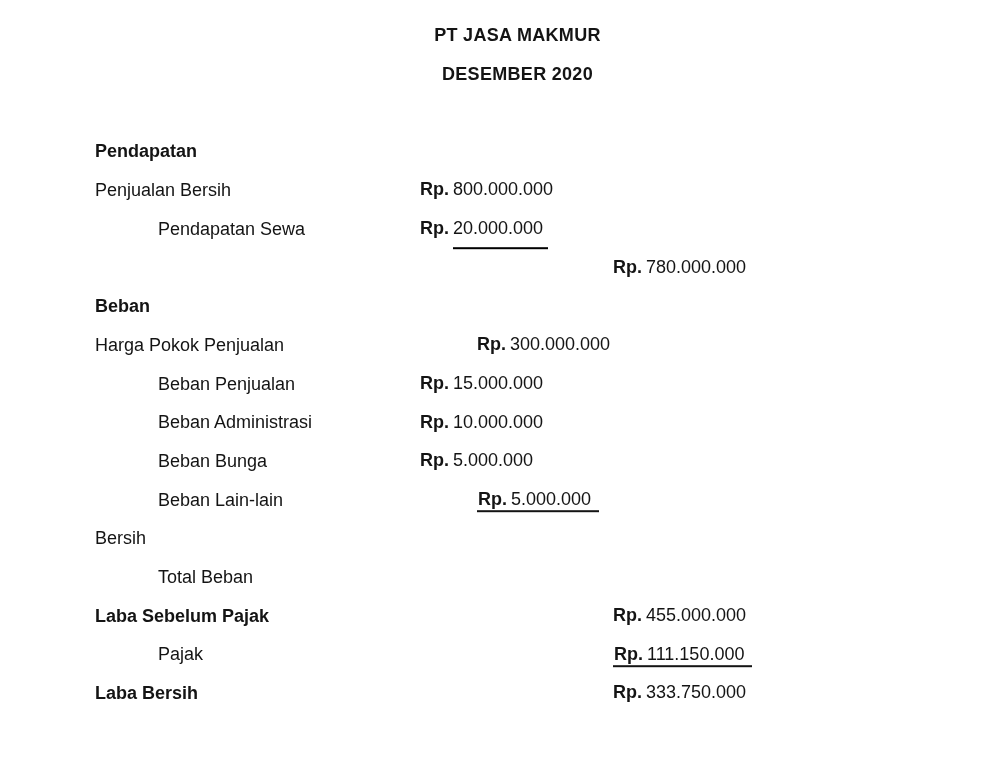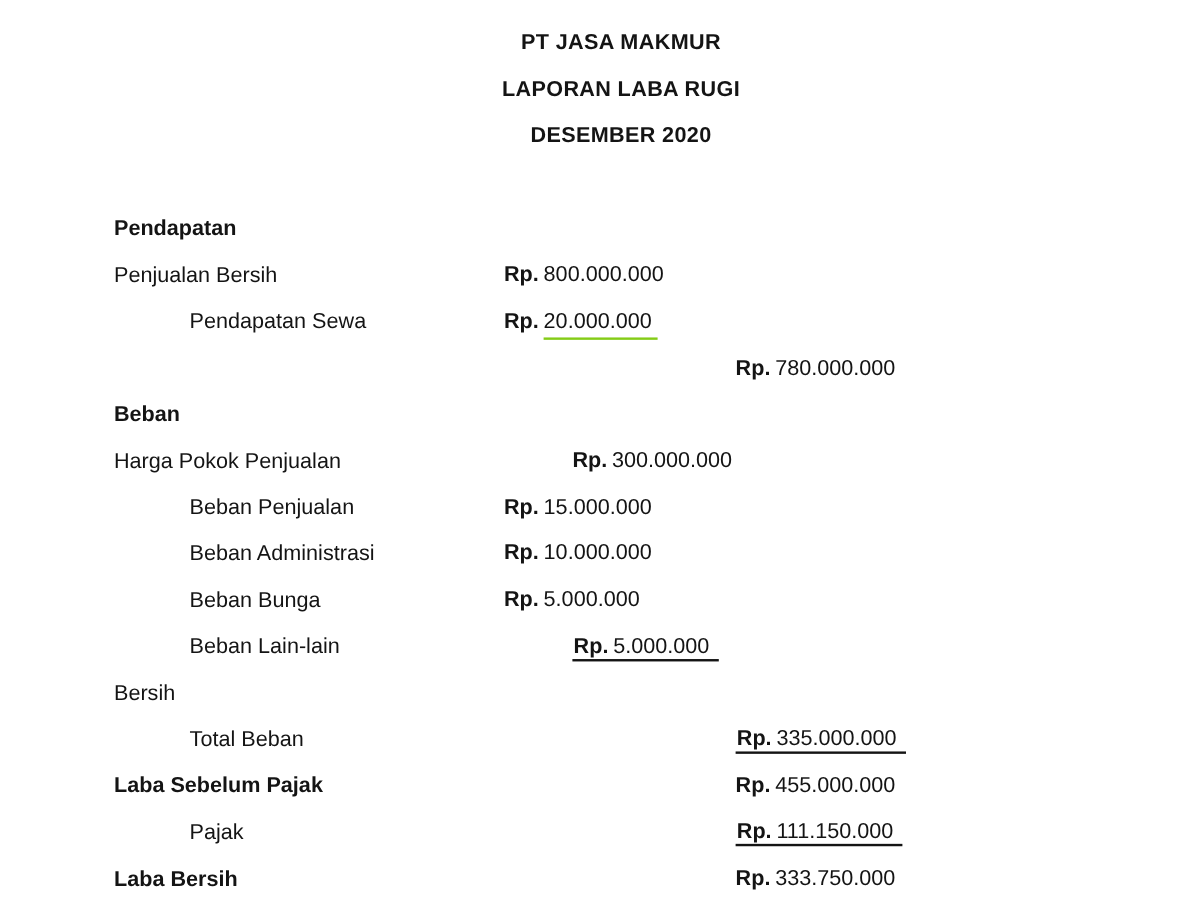--- a/index.html
+++ b/index.html
@@ -36,32 +36,31 @@
     left:420px;
     top:50%;
     transform:translateY(-50%);
     line-height:1.2;
     white-space:nowrap;
   }
   .value.c2 { left:477px; }
   .value.c3 { left:613px; }
   .rp { margin-right:4px;font-weight:bold; }
   
-  .u-amt .amt { border-bottom:2px solid #84cc16; padding-right:5px; padding-bottom:4px;margin-top:37px; }
+  .u-amt .amt { border-bottom:2px solid #000000; padding-right:5px; padding-bottom:9px;margin-top:37px; }
   
   .u-full { border-bottom:2px solid #141414; padding-right:8px; padding-left:1px; padding-bottom:1px; }
 </style>
 </head>
 <body>
 
 <div class="page">
 
   <div class="header">
     <div class="hline">PT JASA MAKMUR</div>
-    <div class="hline">LAPORAN LABA RUGI</div>
     <div class="hline">DESEMBER 2020</div>
   </div>
 
   <div class="rows">
 
     <div class="row">
       <span class="label bold">Pendapatan</span>
     </div>
 
     <div class="row">
@@ -106,21 +105,20 @@
       <span class="label ind">Beban Lain-lain</span>
       <span class="value c2"><span class="u-full"><span class="rp">Rp.</span><span class="amt">5.000.000</span></span></span>
     </div>
 
     <div class="row">
       <span class="label">Bersih</span>
     </div>
 
     <div class="row">
       <span class="label ind">Total Beban</span>
-      <span class="value c3"><span class="u-full"><span class="rp">Rp.</span><span class="amt">335.000.000</span></span></span>
     </div>
 
     <div class="row">
       <span class="label bold">Laba Sebelum Pajak</span>
       <span class="value c3"><span class="rp">Rp.</span><span class="amt">455.000.000</span></span>
     </div>
 
     <div class="row">
       <span class="label ind">Pajak</span>
       <span class="value c3"><span class="u-full"><span class="rp">Rp.</span><span class="amt">111.150.000</span></span></span>

